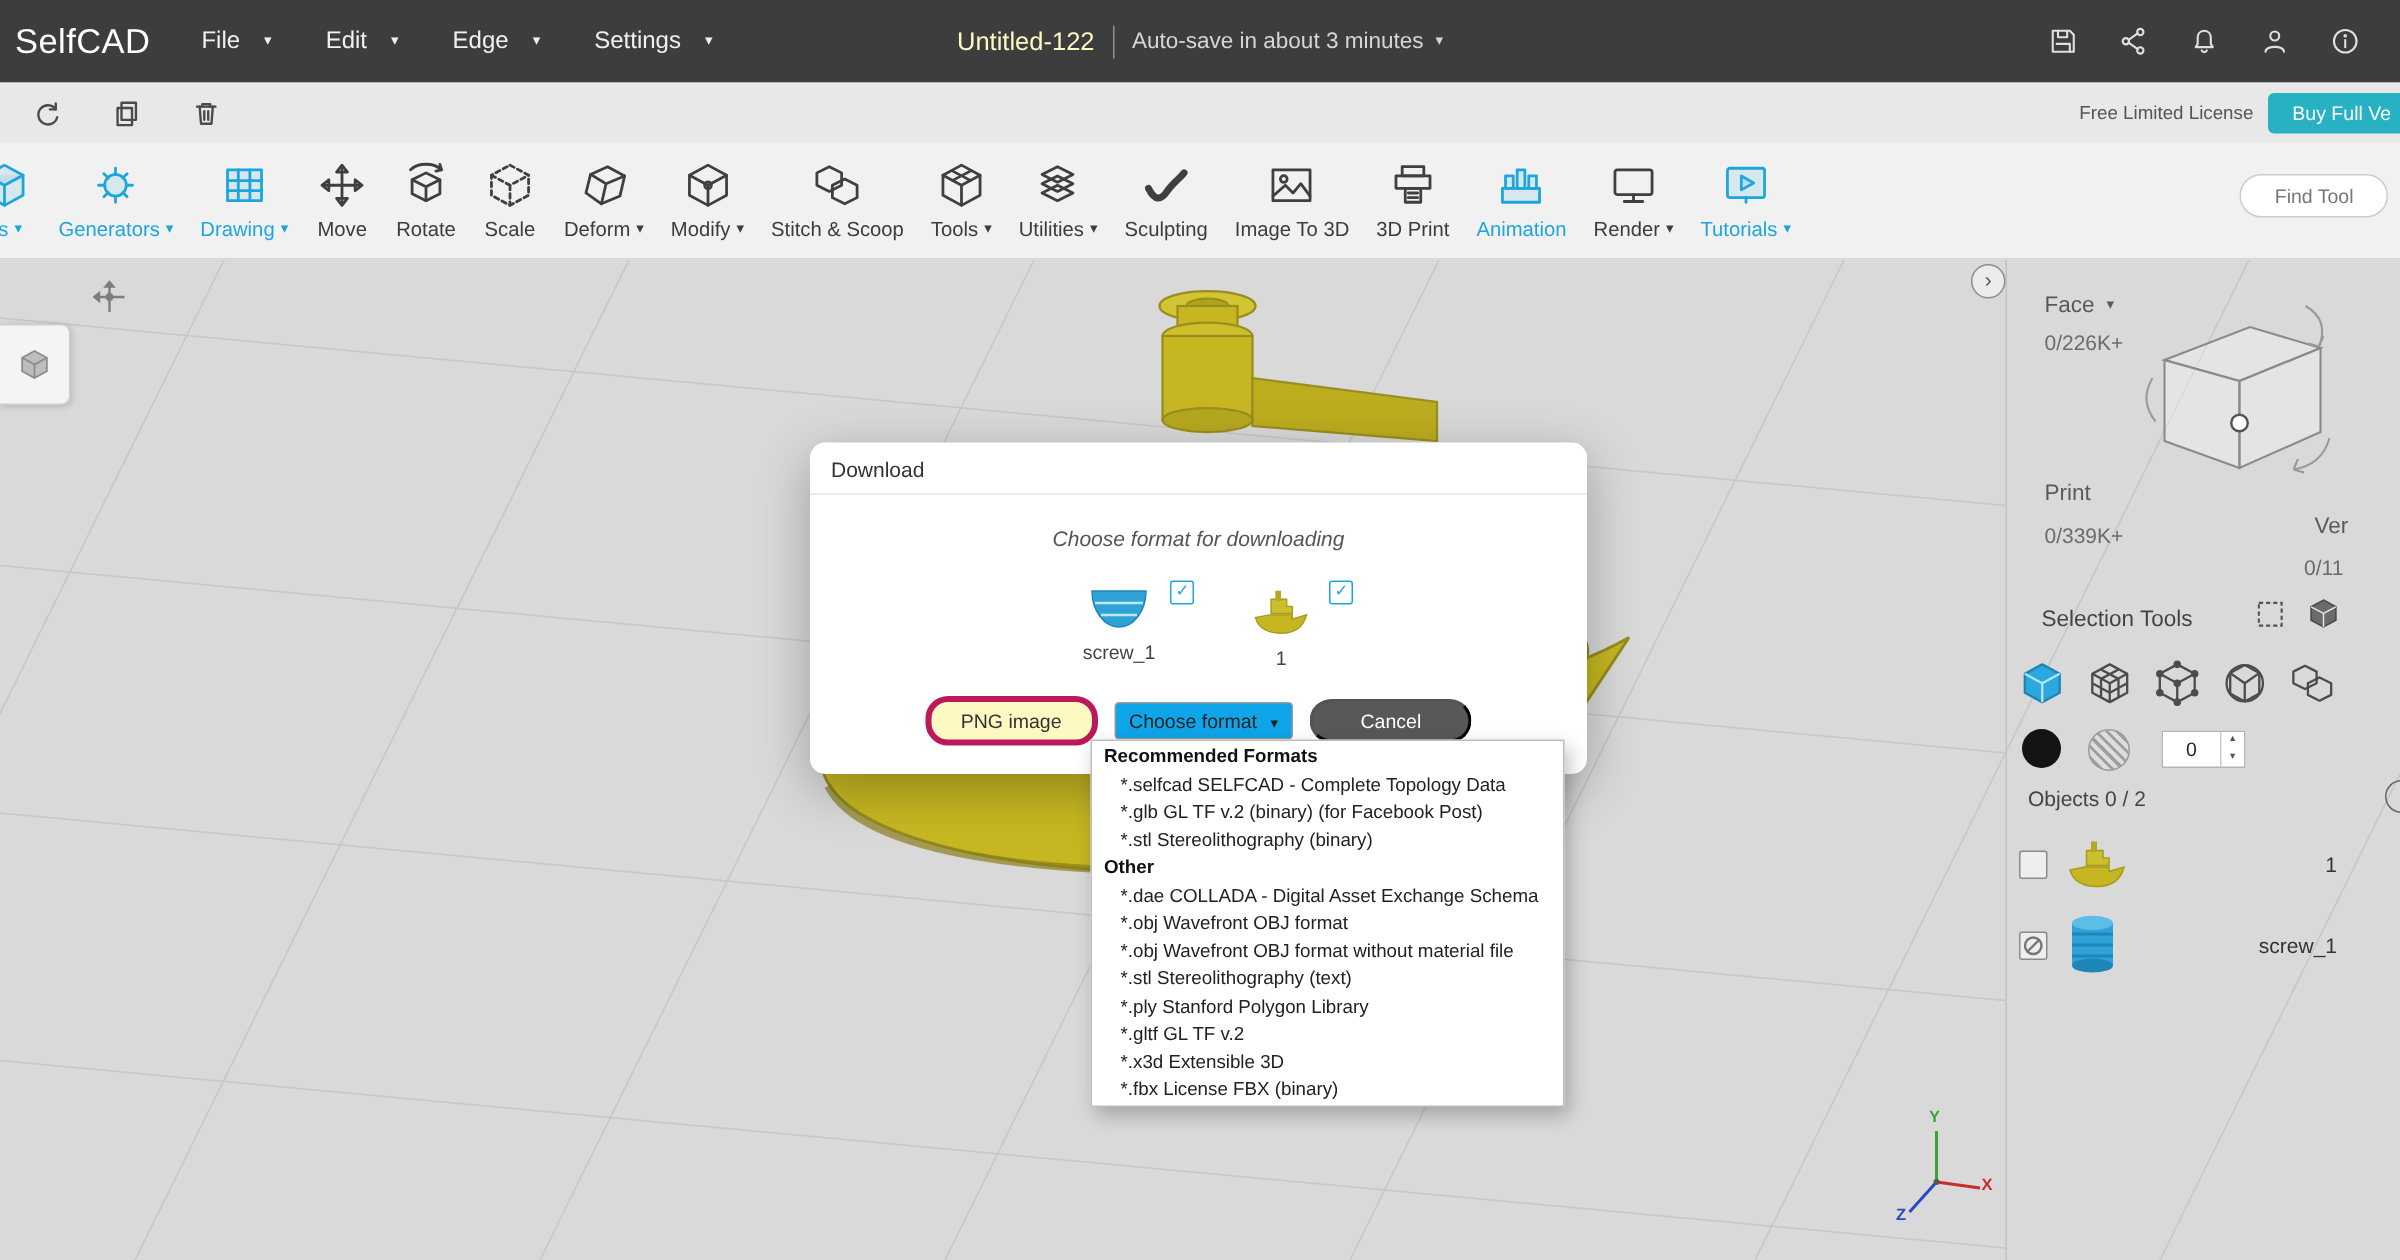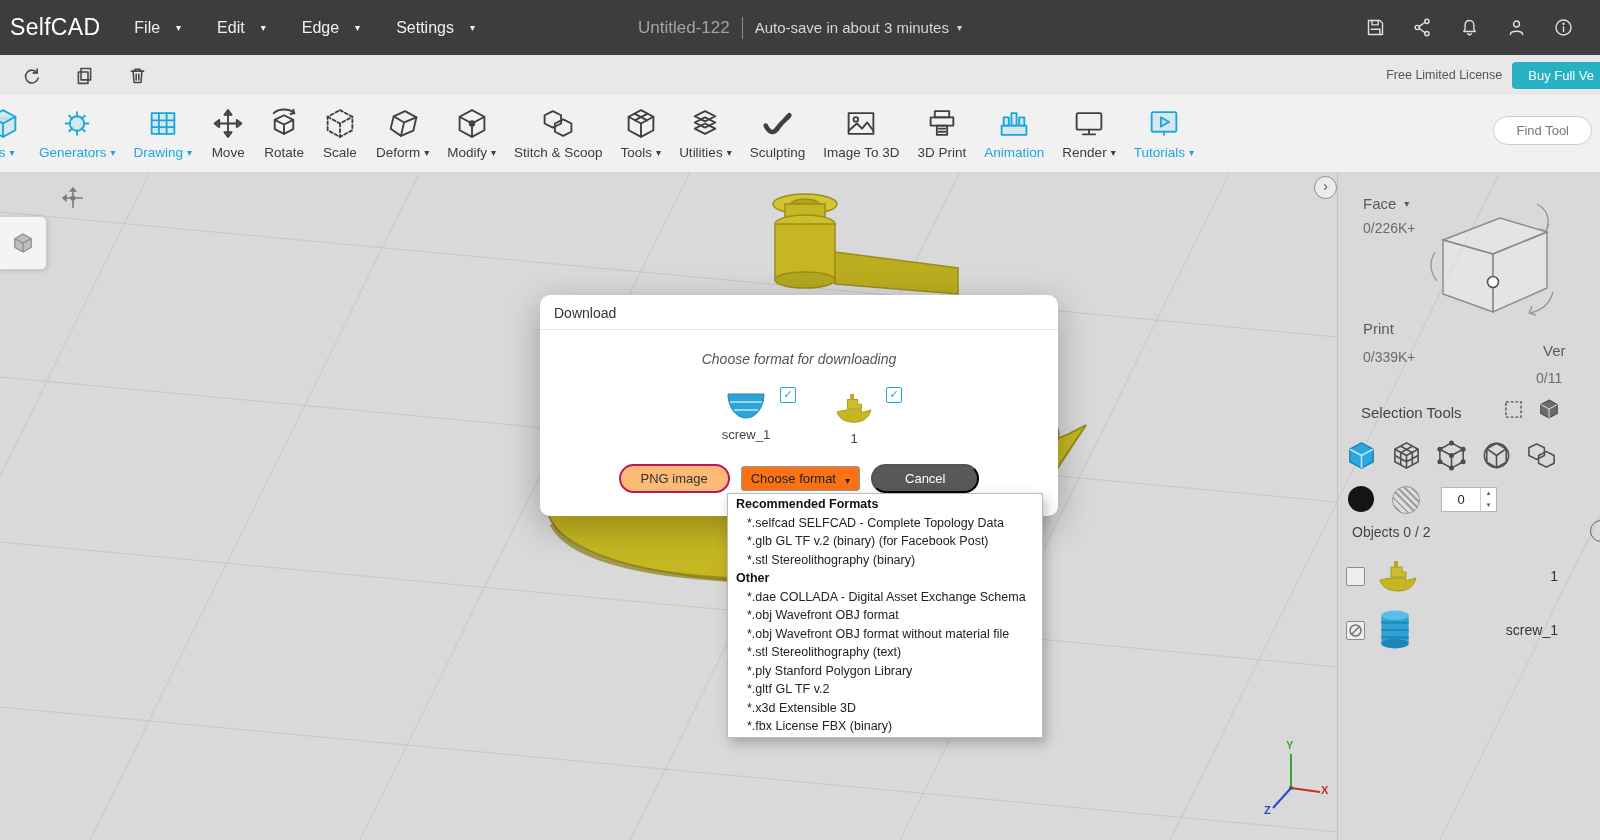--- a/index.html
+++ b/index.html
@@ -7,21 +7,21 @@
   .app{position:relative;width:1600px;height:840px;overflow:hidden;background:#d9d9d9;}
   .abs{position:absolute;}
   .caret{font-size:10px;line-height:1;}
 
   
   .topbar{position:absolute;left:0;top:0;width:100%;height:55px;background:#3d3d3d;display:flex;align-items:center;z-index:6;}
   .logo{font-size:23px;color:#fff;margin-left:10px;letter-spacing:.3px;}
   .menus{display:flex;margin-left:34px;gap:36px;}
   .menu{color:#f0f0f0;font-size:16px;display:flex;align-items:center;gap:16px;cursor:default;}
   .header-center{position:absolute;left:50%;top:0;height:55px;transform:translateX(-50%);display:flex;align-items:center;gap:12px;}
-  .doc-title{color:#a3a3a3;font-size:17px;white-space:nowrap;}
+  .doc-title{color:#fef9c3;font-size:17px;white-space:nowrap;}
   .vsep{width:1px;height:22px;background:#8f8f8f;}
   .autosave{color:#d6d6d6;font-size:15px;display:flex;align-items:center;gap:8px;white-space:nowrap;}
   .header-icons{margin-left:auto;display:flex;gap:26px;margin-right:26px;align-items:center;}
   .hicon{width:21px;height:21px;}
   .hicon svg{width:100%;height:100%;stroke:#e0e0e0;fill:none;stroke-width:1.6;stroke-linecap:round;stroke-linejoin:round;}
 
   
   .quickbar{position:absolute;left:0;top:55px;width:100%;height:40px;background:#e8e8e8;border-bottom:1px solid #dcdcdc;display:flex;align-items:center;z-index:6;}
   .qicons{display:flex;gap:32px;margin-left:21px;}
   .qicon{width:21px;height:21px;}
@@ -68,22 +68,22 @@
 
   
   .dialog{position:absolute;left:540px;top:295px;width:518px;height:221px;background:#fff;border-radius:10px;box-shadow:0 10px 35px rgba(0,0,0,.28);z-index:10;}
   .dialog-title{padding:10px 14px 8px;font-size:14px;color:#333;border-bottom:1px solid #e6e6e6;}
   .dialog-sub{text-align:center;margin-top:21px;font-size:14px;color:#555;font-style:italic;}
   .dl-items{display:flex;justify-content:center;gap:62px;margin-top:24px;}
   .dl-item{position:relative;display:flex;flex-direction:column;align-items:center;}
   .dl-check{position:absolute;right:-26px;top:-4px;width:14px;height:14px;border:1.5px solid var(--accent);border-radius:2px;color:var(--accent);font-size:11px;line-height:13px;text-align:center;background:#fff;}
   .dl-name{margin-top:6px;font-size:13px;color:#444;}
   .dl-buttons{display:flex;justify-content:center;gap:11px;margin-top:18px;align-items:center;}
-  .btn-outline{border:2px solid #be185d;border-radius:15px;background:#fdba74;padding:5px 20px;font-size:13px;color:#333;}
-  .btn-select{display:flex;align-items:flex-end;gap:9px;border:1px solid #9a9a9a;border-radius:3px;background:#f97316;padding:4px 9px;font-size:13px;color:#222;}
+  .btn-outline{border:4px solid #be185d;border-radius:15px;background:#fef9c3;padding:5px 20px;font-size:13px;color:#333;}
+  .btn-select{display:flex;align-items:flex-end;gap:9px;border:1px solid #9a9a9a;border-radius:3px;background:#0ea5e9;padding:4px 9px;font-size:13px;color:#222;}
   .btn-dark{background:#585858;color:#fff;border-radius:15px;padding:5px 32px;font-size:13px;}
 
   
   .fmt-dropdown{position:absolute;left:727px;top:493px;width:314px;background:#fff;border:1px solid #bbb;box-shadow:3px 5px 12px rgba(0,0,0,.25);z-index:20;padding:1px 0;}
   .fmt-group-header{font-weight:bold;font-size:12.5px;color:#111;padding:2px 8px;line-height:14.5px;}
   .fmt-option{font-size:12.5px;color:#222;padding:2px 8px 2px 19px;line-height:14.5px;white-space:nowrap;overflow:hidden;}
 </style>
 </head>
 <body>
 

